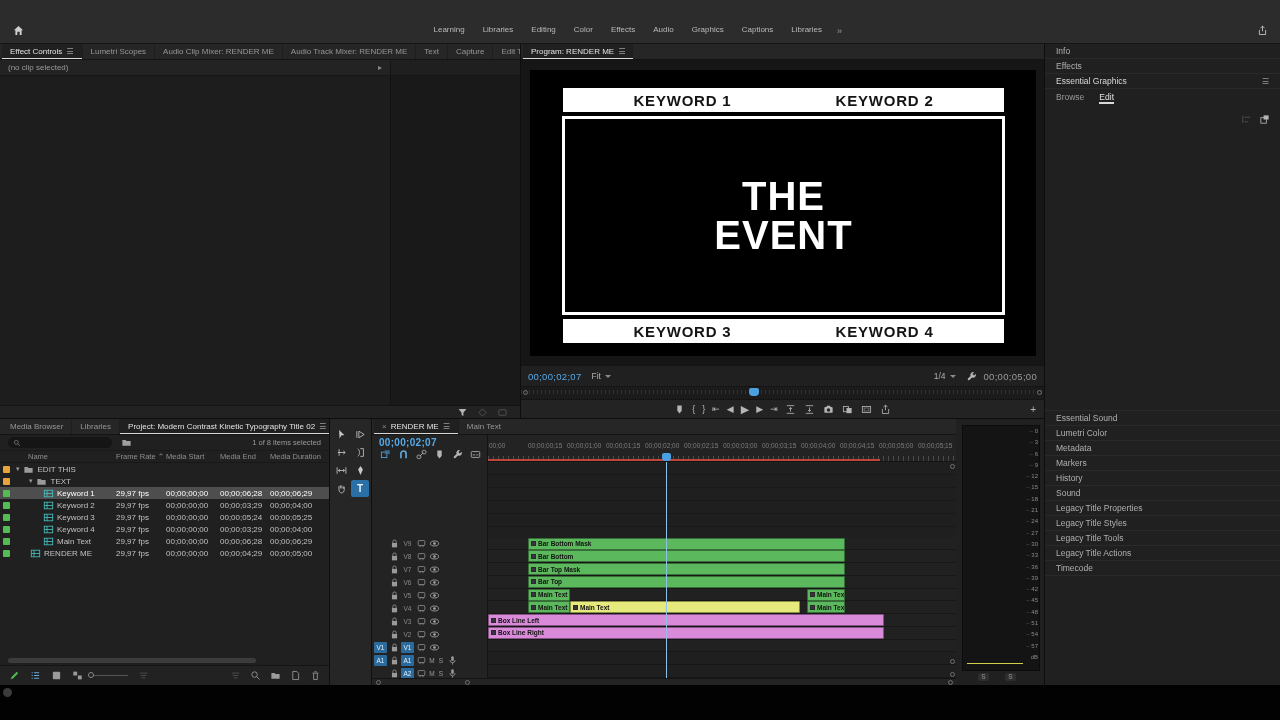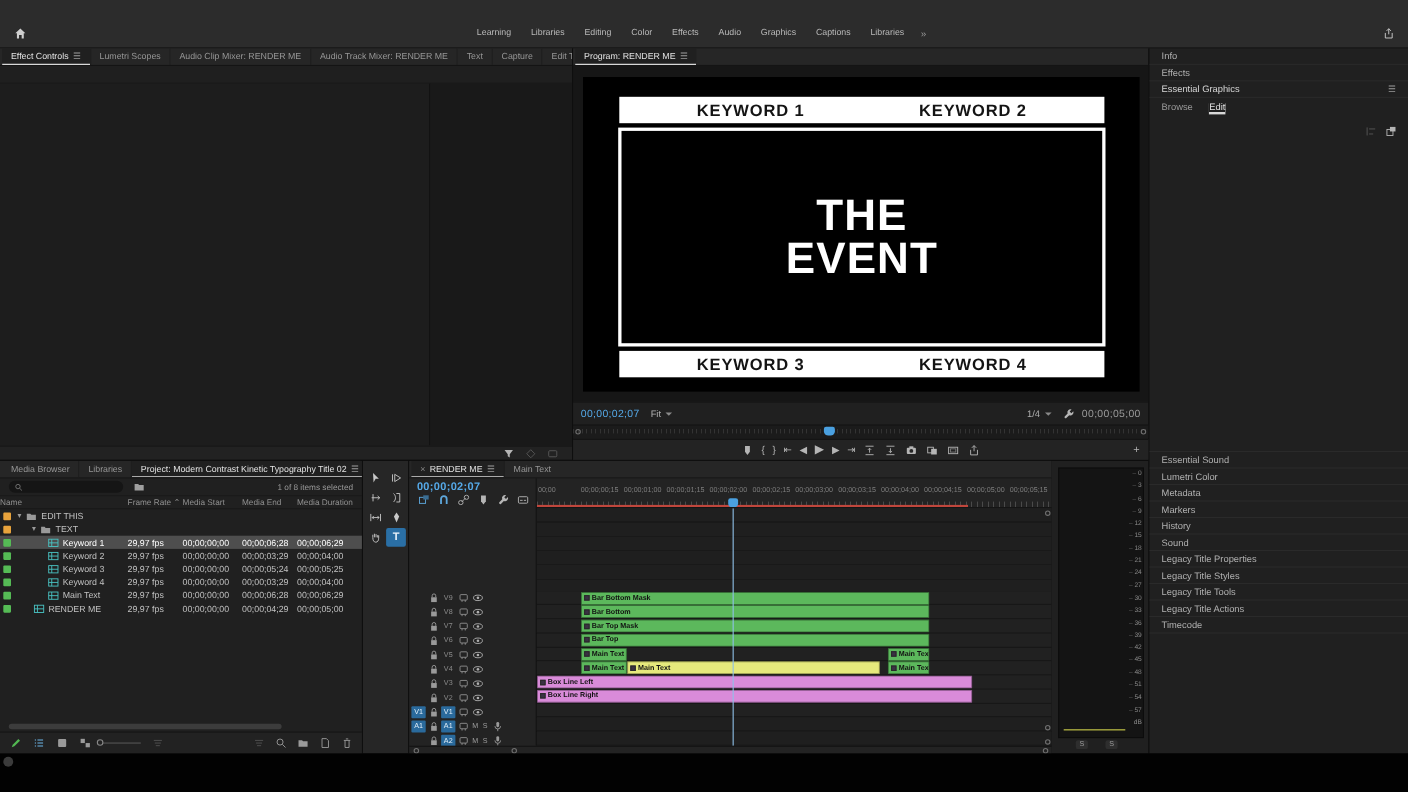--- a/index.html
+++ b/index.html
@@ -70,21 +70,21 @@
 .eg-icons{position:absolute;top:8px;right:10px;display:flex;gap:6px}
 .rp-fill{flex:1}
 
 .pj-panel{width:330px;background:#202020;border-right:1px solid #0e0e0e;display:flex;flex-direction:column;min-height:0}
 .pj-file{height:14px;display:flex;align-items:center;gap:5px;padding:0 8px;font-size:8px;color:#a8a8a8;border-bottom:1px solid #1a1a1a}
 .pj-search{height:16px;display:flex;align-items:center;gap:8px;padding:0 8px;border-bottom:1px solid #1a1a1a}
 .search-box{width:104px;height:11px;background:#151515;border-radius:6px;display:flex;align-items:center;gap:3px;padding:0 4px;color:#777}
 .pj-status{margin-left:auto;font-size:7.5px;color:#9a9a9a}
 .pj-cols,.pj-row{display:grid;grid-template-columns:116px 50px 54px 50px 1fr;align-items:center}
 .pj-cols{height:12px;font-size:7.5px;color:#8f8f8f;border-bottom:1px solid #181818}
-.pj-cols .c1{}
+.pj-cols .c1{padding-left:28px}
 .pj-rows{flex:0 0 auto}
 .pj-row{height:12px;font-size:8px;color:#c0c0c0}
 .pj-row.selected{background:#4e4e4e;color:#fff}
 .pj-row .c1{display:flex;align-items:center;gap:3px;overflow:hidden;white-space:nowrap}
 .chip{width:7px;height:7px;border-radius:1px;margin-left:3px;flex:0 0 auto}
 .twirl{color:#9a9a9a;font-size:7px}
 .pj-fill{flex:1}
 .pj-scroll{height:9px;position:relative;margin:0 6px}
 .pj-scroll .bar{position:absolute;left:2px;top:2px;width:248px;height:5px;background:#3c3c3c;border-radius:3px}
 .pj-footer{height:20px;border-top:1px solid #151515;display:flex;align-items:center;gap:9px;padding:0 8px;background:#222}
@@ -192,20 +192,24 @@
                 <span>Text</span>
               </span>
               <span class="ptab">
                 <span>Capture</span>
               </span>
               <span class="ptab">
                 <span>Edit To Tape</span>
               </span>
             </div>
           <div class="ec-top">
+            <div class="ec-status">
+              <span>(no clip selected)</span>
+              <span class="arr">▸</span>
+            </div>
             <div class="ec-topright"></div>
           </div>
           <div class="ec-body">
             <div class="ec-left"></div>
             <div class="ec-right"></div>
           </div>
           <div class="ec-footer">
             <span class="ic">
               <svg viewBox="0 0 12 12">
                   <path d="M1.8 2.2 H10.2 L7 6.4 V9.8 L5 8.6 V6.4 Z" fill="#b5b5b5"></path>

